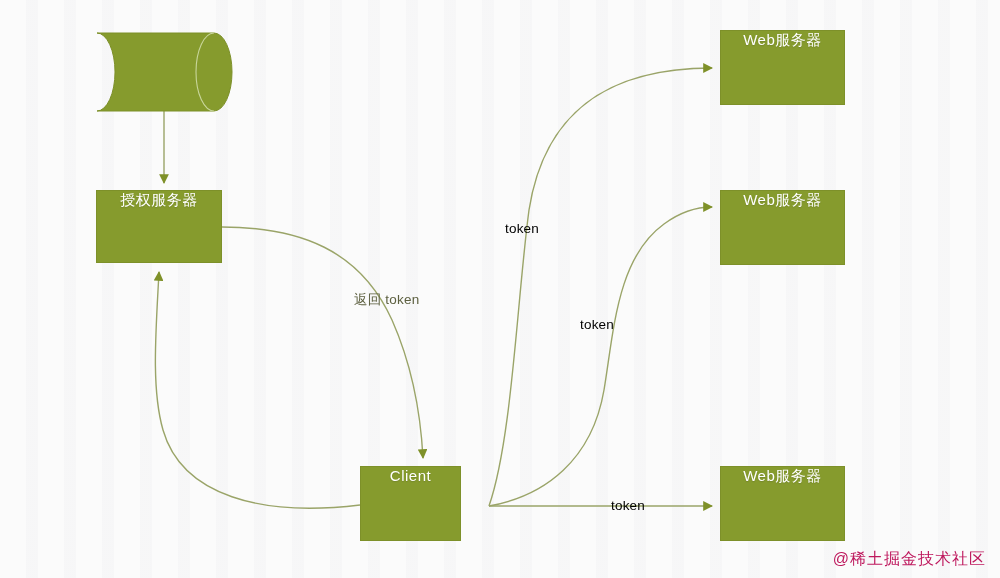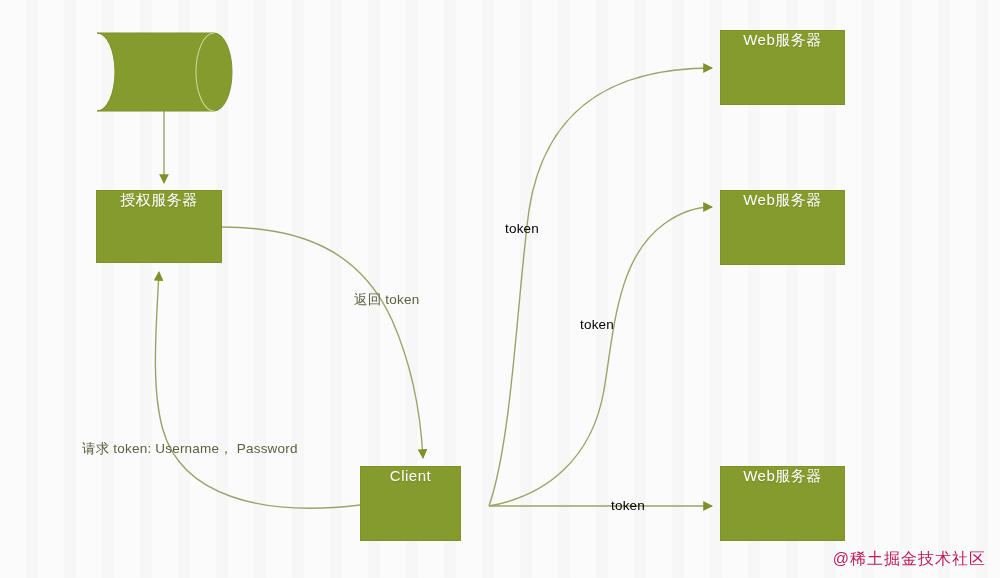--- a/index.html
+++ b/index.html
@@ -125,21 +125,20 @@
   </div>
 
   <div class="node" style="left:720px; top:190px; width:125px; height:75px;">
     <span class="node-label">Web服务器</span>
   </div>
 
   <div class="node" style="left:720px; top:466px; width:125px; height:75px;">
     <span class="node-label">Web服务器</span>
   </div>
 
-  <div class="edge-label cjk" style="left:82px; top:440px;">请求 token: Username， Password</div>
 
   <div class="edge-label cjk" style="left:354px; top:271px;margin-top:20px;">返回 token</div>
 
   <div class="edge-label" style="left:505px; top:221px;">token</div>
 
   <div class="edge-label" style="left:580px; top:317px;">token</div>
 
   <div class="edge-label" style="left:611px; top:498px;">token</div>
 
   <div id="watermark">@稀土掘金技术社区</div>

